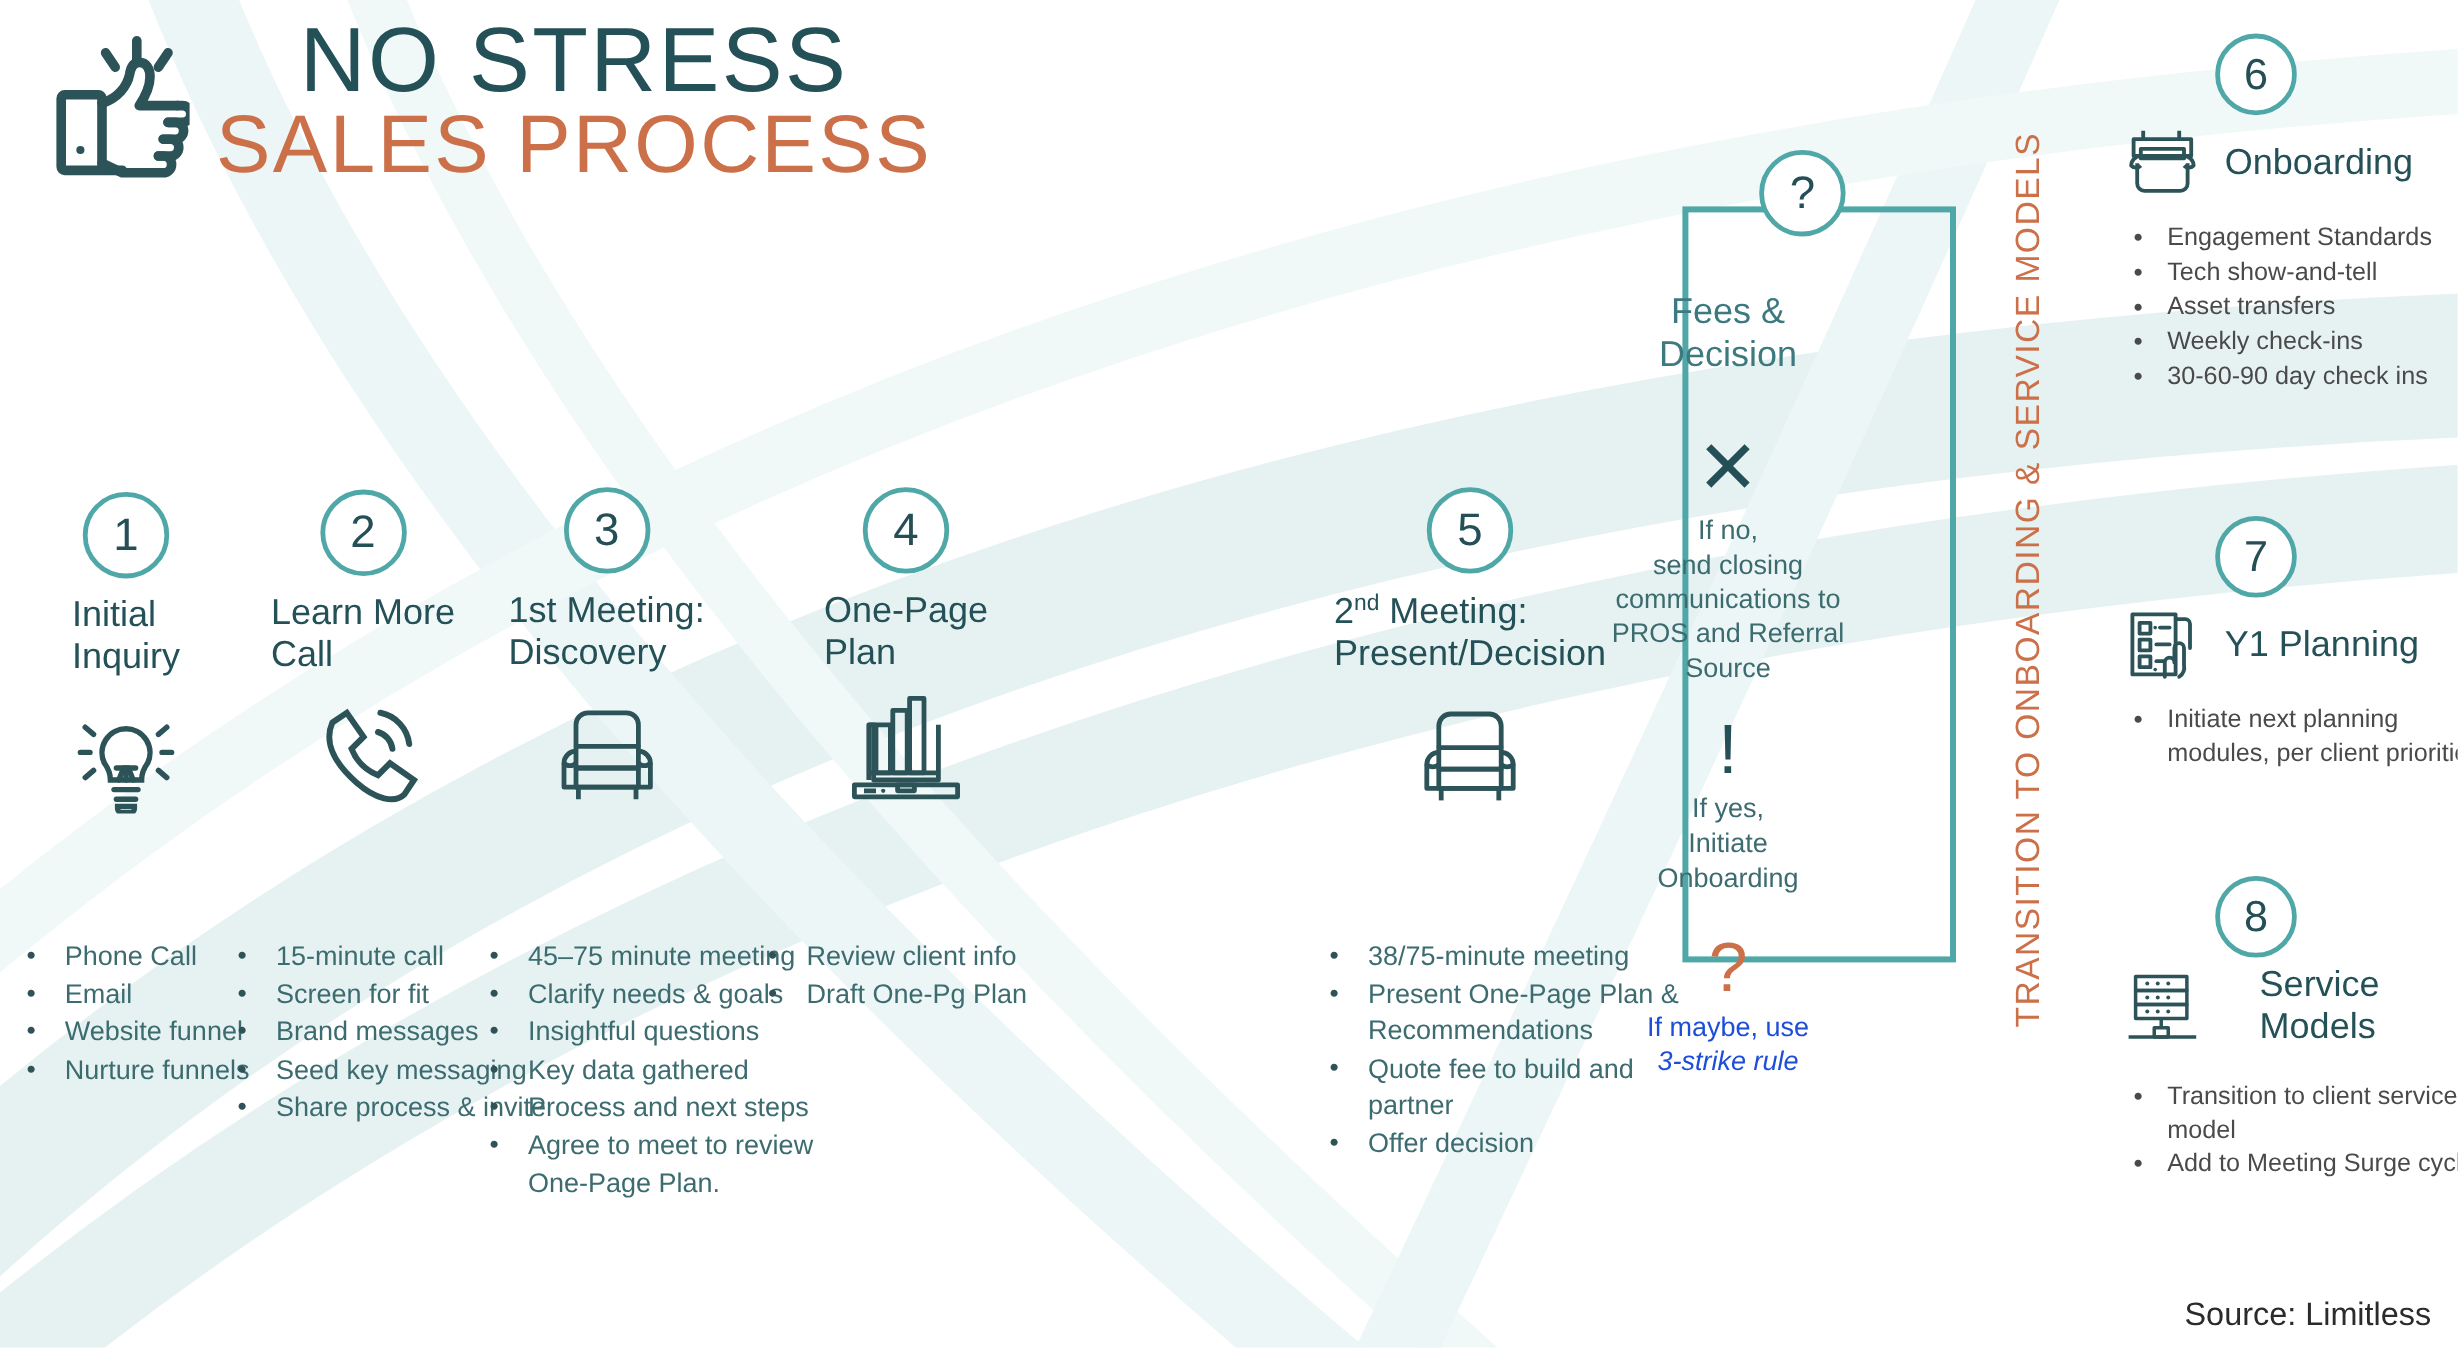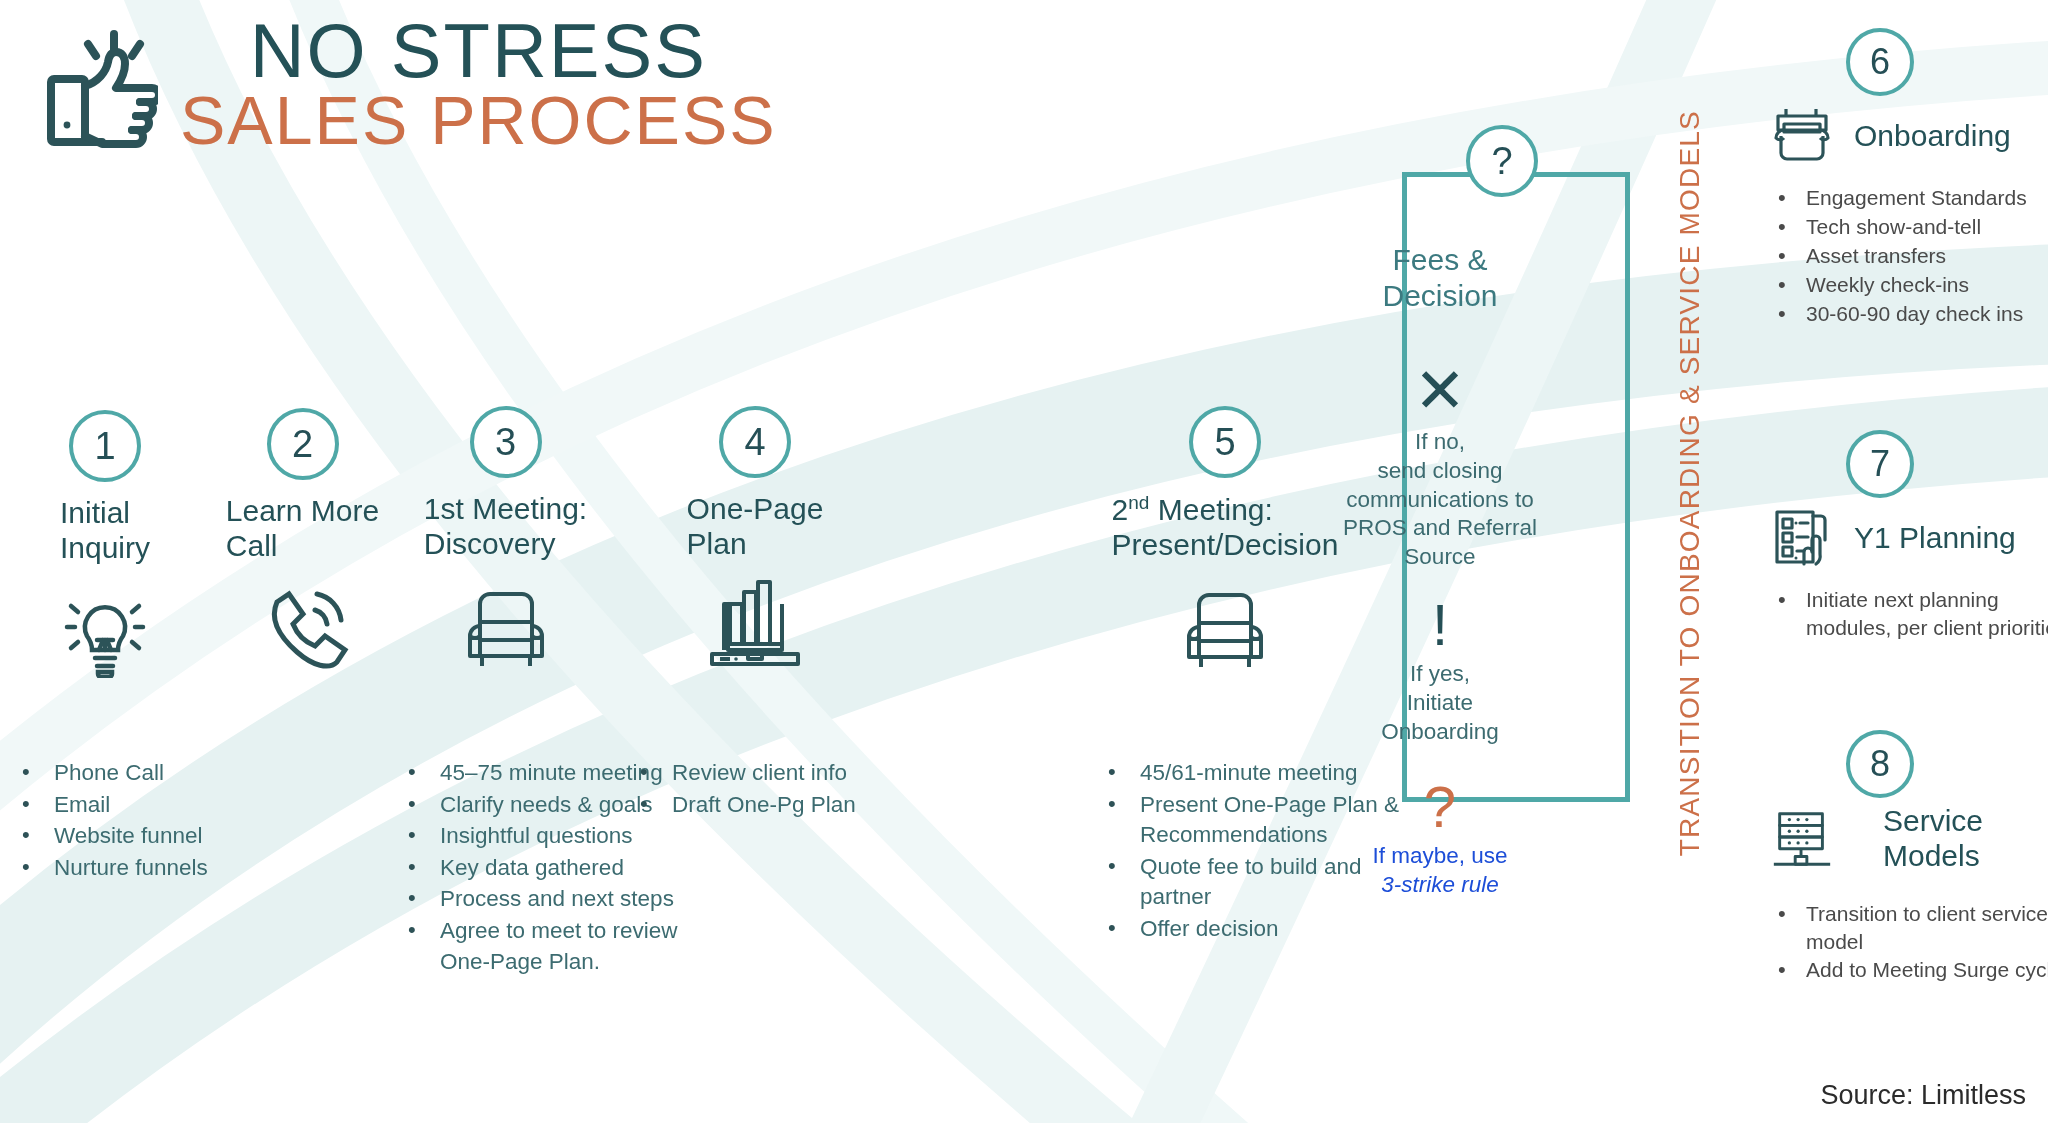--- a/index.html
+++ b/index.html
@@ -39,21 +39,21 @@
   .bullets{list-style:none;margin:0;padding:0;}
   .bullets li{
     position:relative;padding-left:40px;
     font-size:22.5px;line-height:1.36;color:#3C6B70;
     margin-bottom:1px;
   }
   .bullets li:before{
     content:"\2022";position:absolute;left:8px;top:-1px;
     color:#2E5257;font-size:22px;
   }
-  .blist{position:absolute;z-index:3;}
+  .blist{position:absolute;z-index:3;margin-top:24px;}
 
   
   .fees-box{
     position:absolute;left:1402px;top:172px;width:228px;height:630px;
     border:5px solid #4FA8A7;background:transparent;z-index:2;box-sizing:border-box;
   }
   .fees-badge{position:absolute;left:1466px;top:125px;z-index:4;}
   .fees-inner{position:absolute;left:1340px;top:172px;width:200px;z-index:4;text-align:center;}
   .fees-title{font-size:30px;color:#3C7A80;line-height:1.2;margin-top:70px;}
   .glyph-x{font-size:62px;color:#254F56;line-height:1;margin-top:46px;font-weight:300;}
@@ -168,20 +168,29 @@
         <div>Call</div>
   </div>
   <div class="step-icon">
     <svg width="96" height="96" viewBox="0 0 96 96" fill="none" stroke="#2C5358" stroke-width="5" stroke-linecap="round">
       <path d="M22 22 L34 14 L48 34 L38 44 C42 54 50 62 60 66 L70 56 L90 70 L82 82 C74 90 58 86 42 72 C26 58 14 40 22 22Z"></path>
       <path d="M62 14 A30 30 0 0 1 86 40"></path>
       <path d="M60 30 A17 17 0 0 1 72 44"></path>
     </svg>
   </div>
 </div>
+<div class="blist" style="left:190px;top:758px;width:270px;">
+  <ul class="bullets">
+    <li>15-minute call</li>
+    <li>Screen for fit</li>
+    <li>Brand messages</li>
+    <li>Seed key messaging</li>
+    <li>Share process &amp; invite</li>
+  </ul>
+</div>
 
 <div class="step" style="left:398px;top:406px;width:215px;">
   <div class="badge">3</div>
   <div class="step-head">
     <div>1st Meeting:</div>
         <div>Discovery</div>
   </div>
   <div class="step-icon">
     <svg width="100" height="96" viewBox="0 0 100 96" fill="none" stroke="#2C5358" stroke-width="4" stroke-linejoin="round">
       <path d="M24 44 V26 A10 10 0 0 1 34 16 H66 A10 10 0 0 1 76 26 V44"></path>
@@ -250,21 +259,21 @@
         <path d="M76 48 A10 10 0 0 1 86 58 A7 7 0 0 1 76 58"></path>
         <path d="M14 58 V78 H86 V58"></path>
         <line x1="26" y1="78" x2="26" y2="88"></line>
             <line x1="74" y1="78" x2="74" y2="88"></line>
       </svg>
     </div>
   </div>
 </div>
 <div class="blist" style="left:1100px;top:758px;width:300px;">
   <ul class="bullets">
-    <li>45/61-minute meeting</li>
+    <li>38/75-minute meeting</li>
     <li>Present One-Page Plan &amp; Recommendations</li>
     <li>Quote fee to build and partner</li>
     <li>Offer decision</li>
   </ul>
 </div>
 
 <div class="fees-box"></div>
 <div class="fees-badge">
   <div class="badge">?</div>
 </div>

